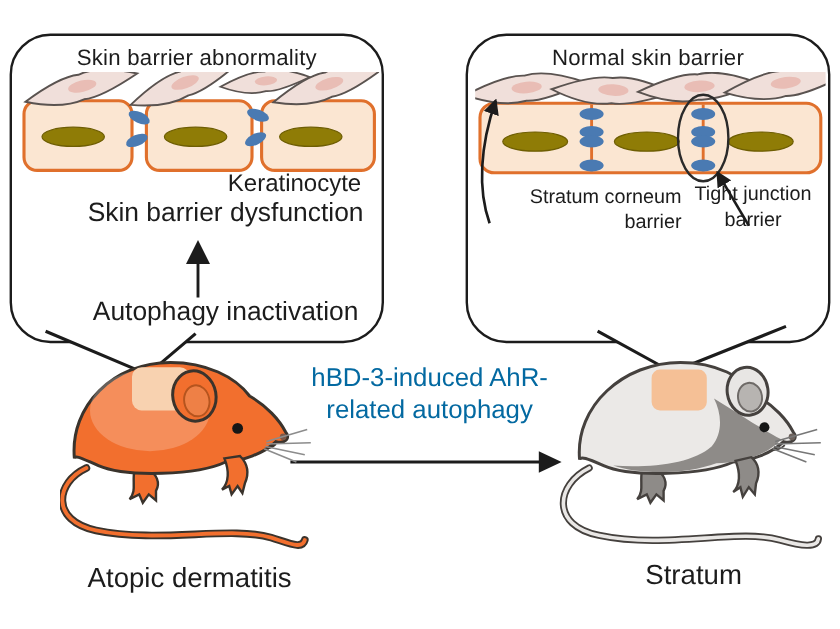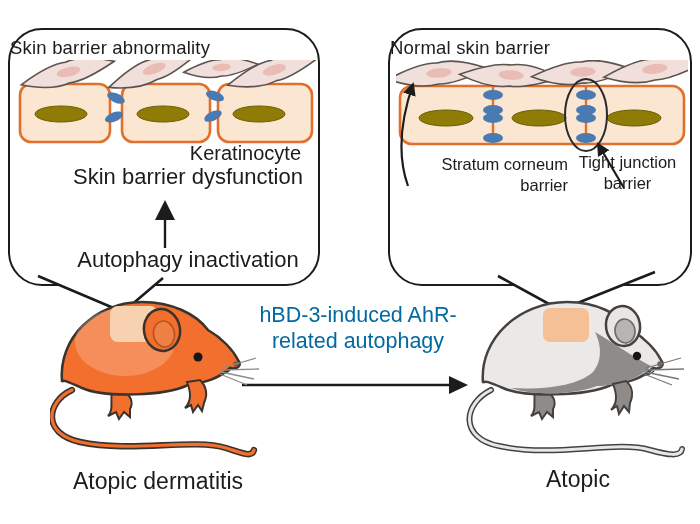--- a/index.html
+++ b/index.html
@@ -7,21 +7,21 @@
     position:relative;width:700px;height:524px;background:#ffffff;overflow:hidden;
     font-family:"Liberation Sans", sans-serif;color:#1c1c1c;
   }
   .bubble{
     position:absolute;background:#ffffff;border:2.6px solid #1c1c1c;border-radius:34px;
     z-index:1;box-sizing:border-box;
   }
   .bubble-left{left:8px;top:28px;width:312px;height:258px;}
   .bubble-right{left:388px;top:28px;width:304px;height:258px;}
   .bubble-title{
-    position:absolute;top:7px;left:0;width:100%;text-align:left;
+    position:absolute;top:7px;left:0;width:100%;text-align:center;
     font-size:18.5px;letter-spacing:.2px;
   }
   .abs{position:absolute;}
   .tail{position:absolute;z-index:3;overflow:visible;}
   .mouse{position:absolute;z-index:4;}
   .statement{
     position:absolute;left:0;width:100%;text-align:center;font-size:22px;z-index:5;padding-left:24px;
   }
   .keratinocyte{
     position:absolute;right:17px;top:112px;font-size:20px;z-index:5;
@@ -210,15 +210,15 @@
     <path d="M 199 83 Q 195 87 189 87" fill="none" stroke="#45413e" stroke-width="1.5"></path>
     <g stroke="#777777" stroke-width="1.3">
       <line x1="191" y1="80" x2="226" y2="70"></line>
       <line x1="191" y1="82" x2="229" y2="81"></line>
       <line x1="190" y1="84" x2="224" y2="91"></line>
       <line x1="189" y1="86" x2="217" y2="97"></line>
     </g>
   </svg>
 
   <div class="mouse-label" style="left:38px;top:468px;width:240px;">Atopic dermatitis</div>
-  <div class="mouse-label" style="left:478px;top:466px;width:200px;">Atopic</div>
+  <div class="mouse-label" style="left:478px;top:466px;width:200px;">Stratum</div>
 
 </div>
 
 </body></html>

